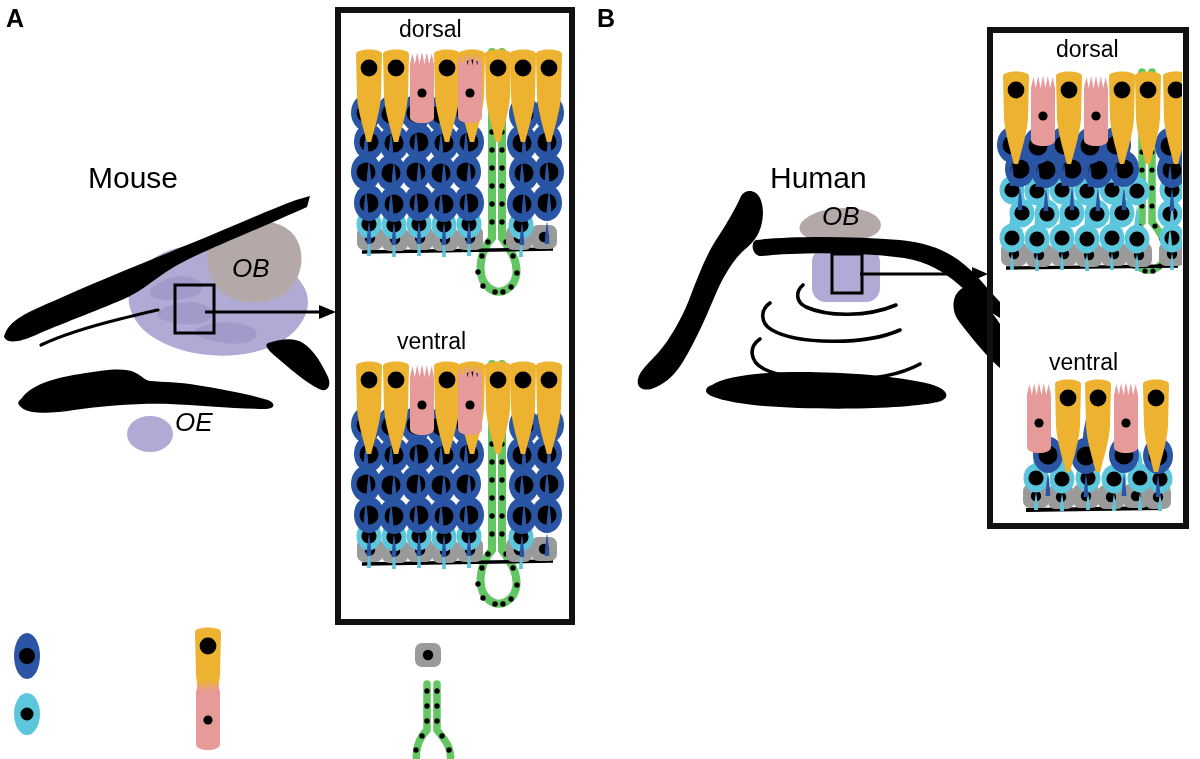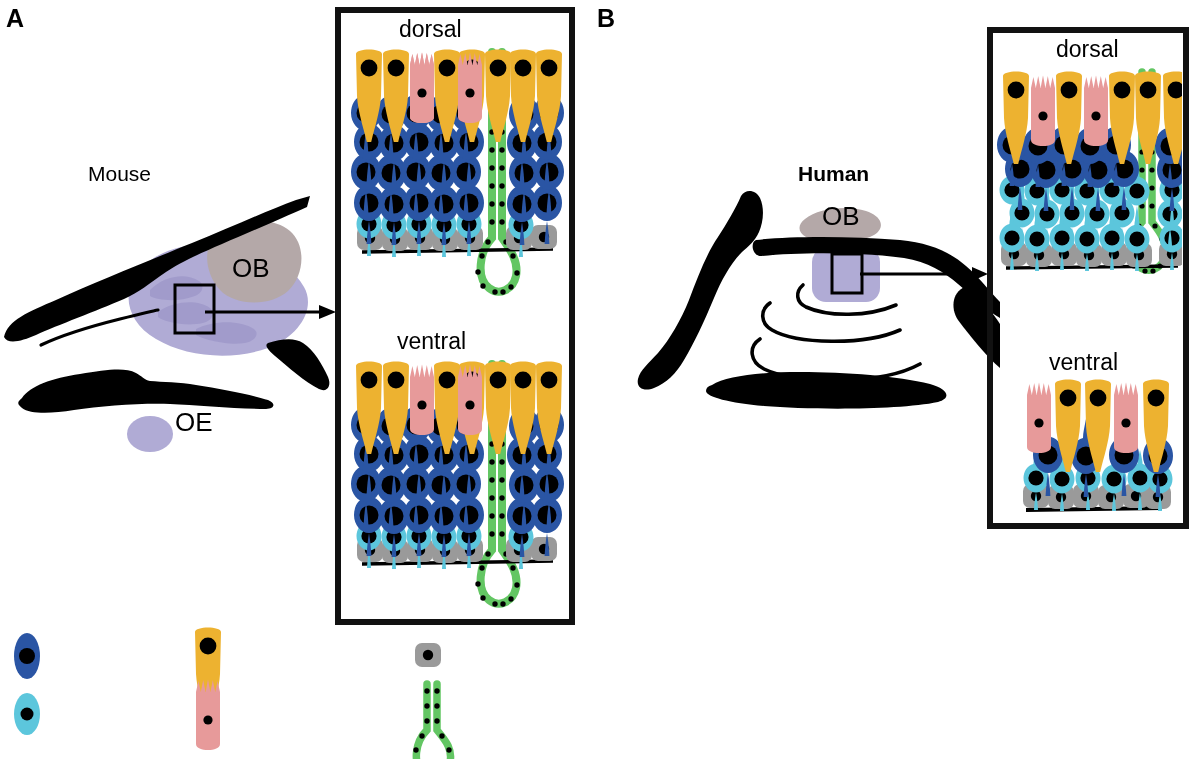--- a/index.html
+++ b/index.html
@@ -3,24 +3,24 @@
 <meta charset="utf-8">
 <style>
   html,body{margin:0;padding:0;background:#ffffff;}
   body{width:1200px;height:759px;position:relative;overflow:hidden;
        font-family:"Liberation Sans","DejaVu Sans",sans-serif;color:#000;}
   .fig{position:absolute;inset:0;}
   svg{display:block;}
   .panel-letter{position:absolute;font-weight:bold;font-size:25px;line-height:1;}
   #panel-letter-a{left:6px;top:6px;}
   #panel-letter-b{left:597px;top:6px;}
-  .species-title{position:absolute;font-size:21px;line-height:1;white-space:nowrap;}
+  .species-title{position:absolute;font-size:30px;line-height:1;white-space:nowrap;}
   #mouse-title{left:88px;top:163px;}
-  #human-title{left:798px;top:163px;font-weight:bold;}
-  .region-label{position:absolute;font-size:26px;line-height:1;white-space:nowrap;}
+  #human-title{left:770px;top:163px;}
+  .region-label{position:absolute;font-size:26px;line-height:1;white-space:nowrap;font-style:italic;}
   #mouse-ob-label{left:232px;top:255px;}
   #mouse-oe-label{left:175px;top:409px;}
   #human-ob-label{left:822px;top:203px;}
   .sec-label{position:absolute;font-size:23px;line-height:1;white-space:nowrap;text-align:center;}
   #mouse-dorsal-label{left:399px;top:18px;}
   #mouse-ventral-label{left:397px;top:330px;}
   #human-dorsal-label{left:1056px;top:38px;}
   #human-ventral-label{left:1049px;top:351px;}
   .legend{position:absolute;left:0;top:608px;width:620px;height:151px;}
   .frame{fill:none;stroke:#111111;}

